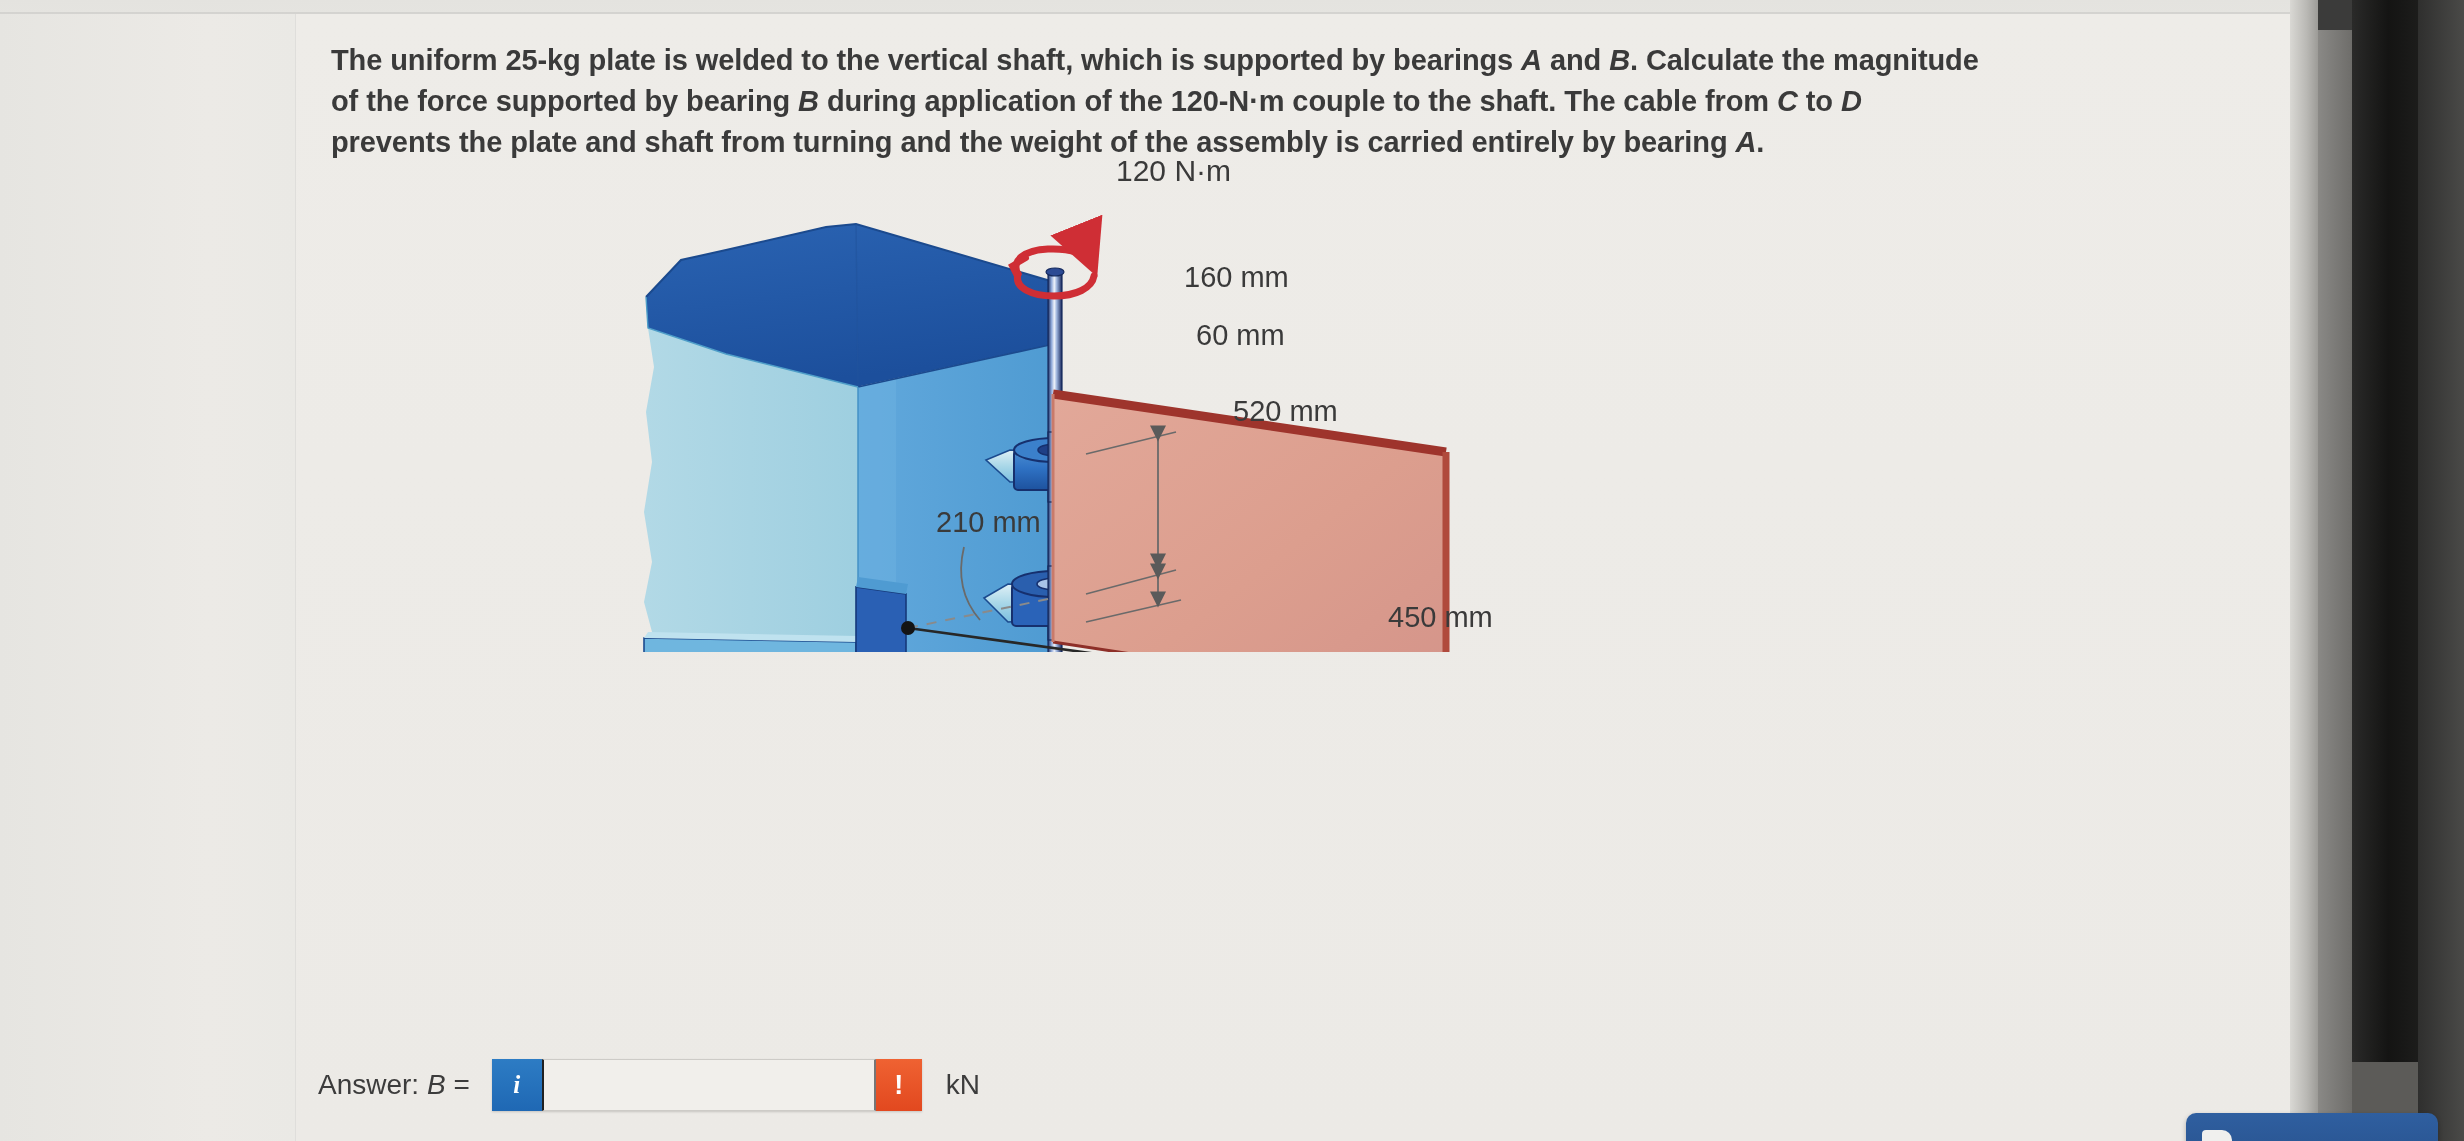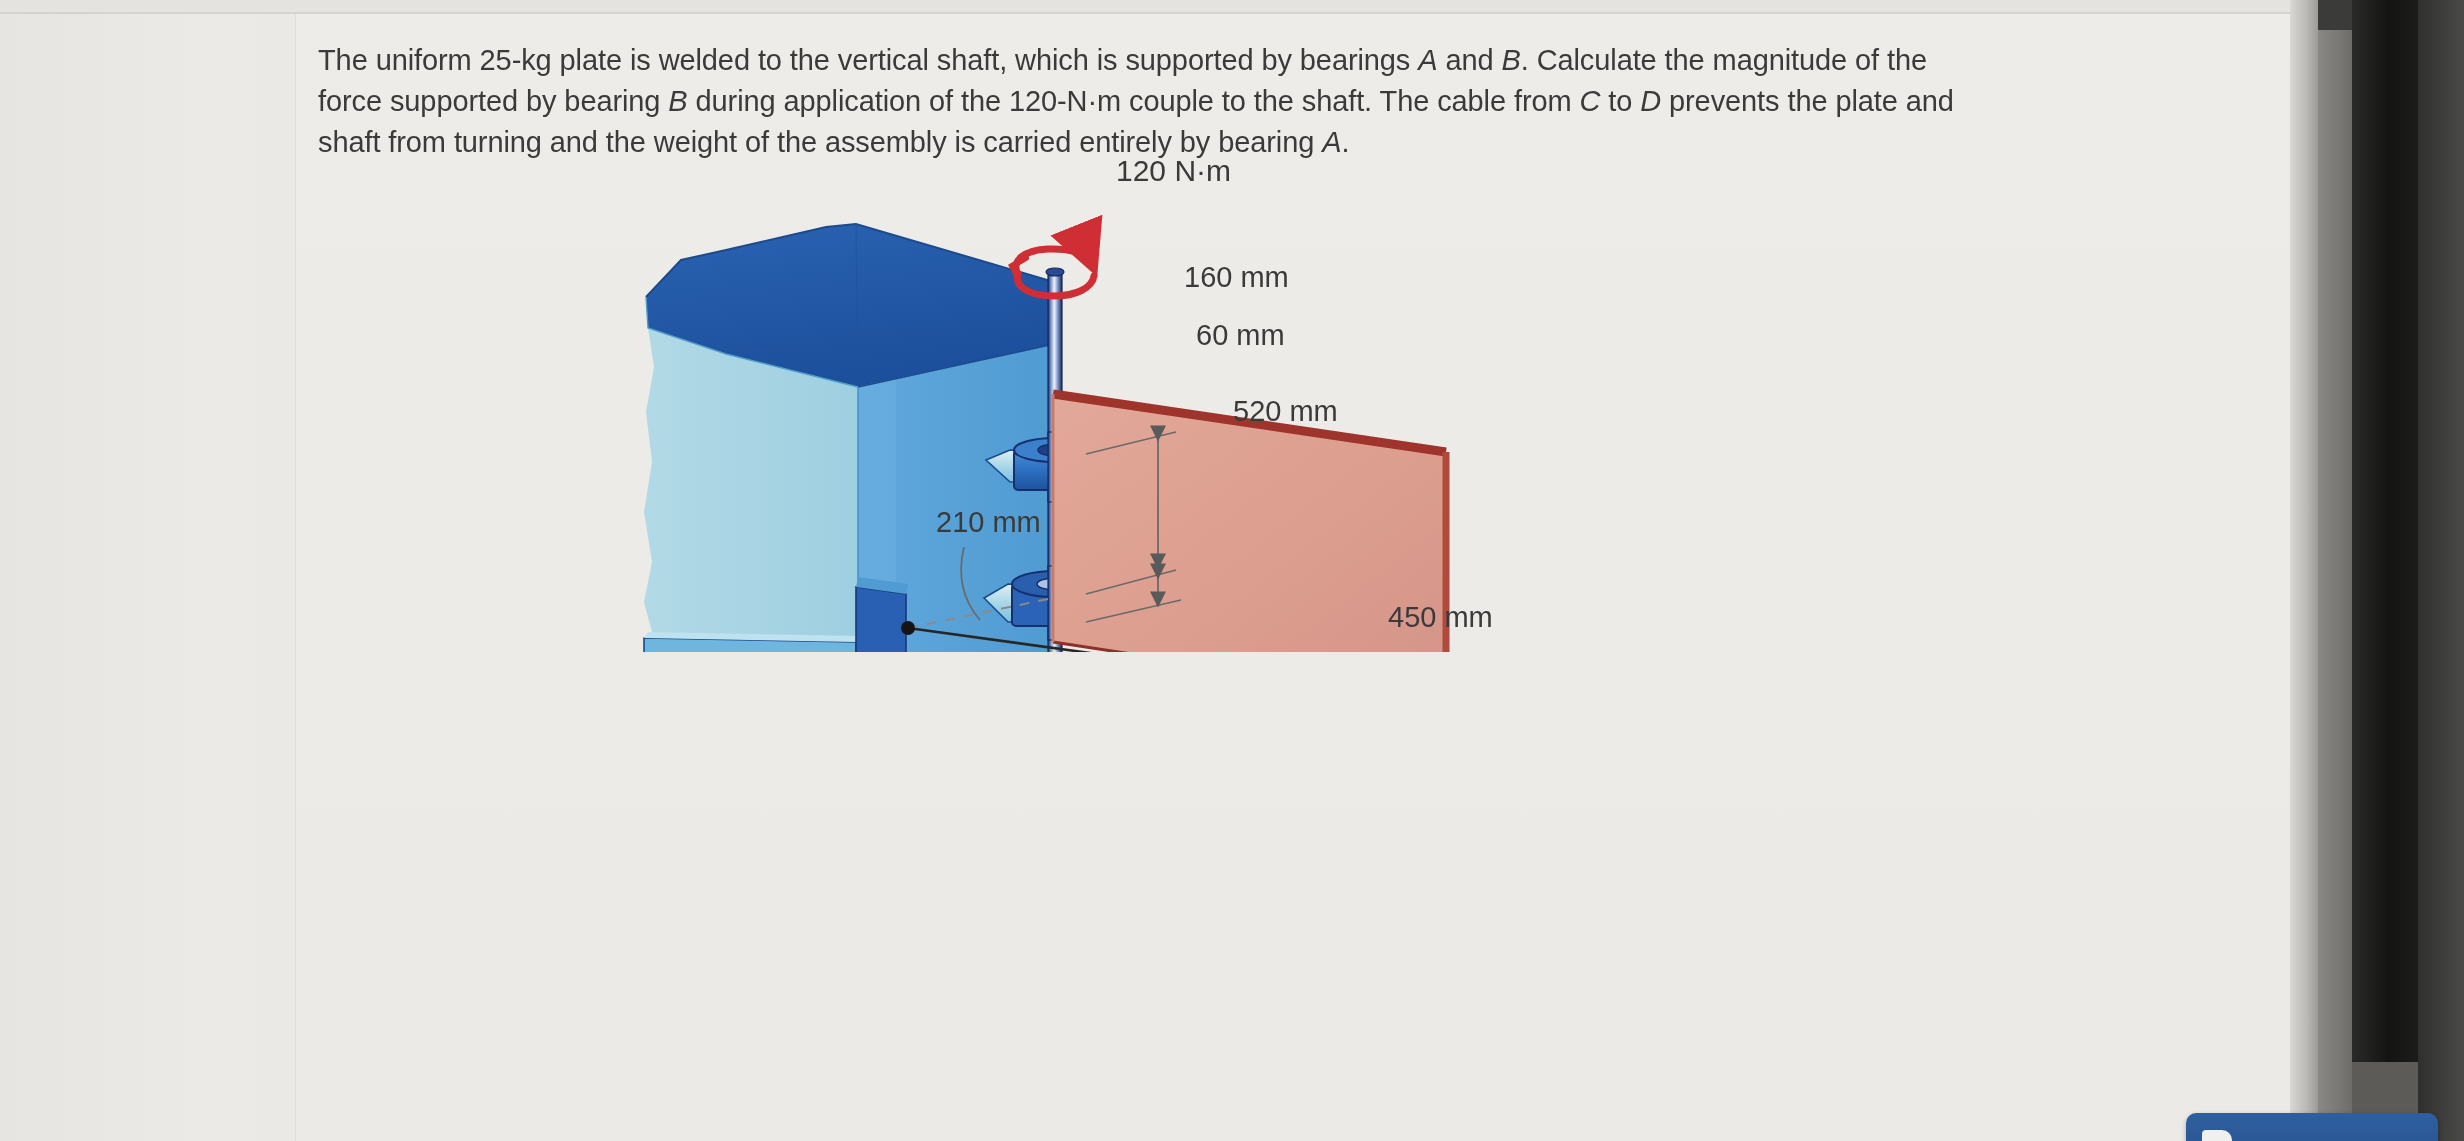--- a/index.html
+++ b/index.html
@@ -95,27 +95,28 @@
   .bezel-notch {
     position: absolute;
     left: 2352px; top: 1062px;
     width: 66px; height: 79px;
     background: #5c5b58;
   }
 
   
   .problem-text {
     position: absolute;
-    left: 22px;
+    left: 35px;
     top: 26px;
     width: 1655px;
     font-size: 29px;
     line-height: 41px;
     color: #3a3a3a;
     letter-spacing: -0.1px;
+    font-weight: bold;
   }
   .problem-text i { font-style: italic; }
 
   
   .figure {
     position: absolute;
     left: 0px;
     top: 118px;
     width: 1500px;
     height: 520px;
@@ -343,20 +344,31 @@
 
         <text x="937" y="289" font-family="Liberation Sans, sans-serif" font-size="29" fill="#3a3a3a">520 mm</text>
 
         <text x="1092" y="495" font-family="Liberation Sans, sans-serif" font-size="29" fill="#3a3a3a">450 mm</text>
 
         <path d="M 668 415 C 662 440, 664 465, 684 488" fill="none" stroke="#6a6a6a" stroke-width="1.8"></path>
         <text x="640" y="400" font-family="Liberation Sans, sans-serif" font-size="29" fill="#3a3a3a">210 mm</text>
       </svg>
     </div>
 
+    <div class="answer-row">
+      <div class="answer-label">
+        <span>Answer: </span><i>B</i><span> =</span>
+      </div>
+      <div class="answer-field">
+        <div class="info-btn">i</div>
+        <input class="answer-input" type="text" value="" style="">
+        <div class="alert-btn">!</div>
+      </div>
+      <div class="unit-label">kN</div>
+    </div>
 
   </div>
 
   <div class="bezel-soft"></div>
   <div class="bezel-grey"></div>
   <div class="bezel-grey-top"></div>
   <div class="bezel-dark"></div>
   <div class="bezel-outer"></div>
   <div class="bezel-notch"></div>
 

